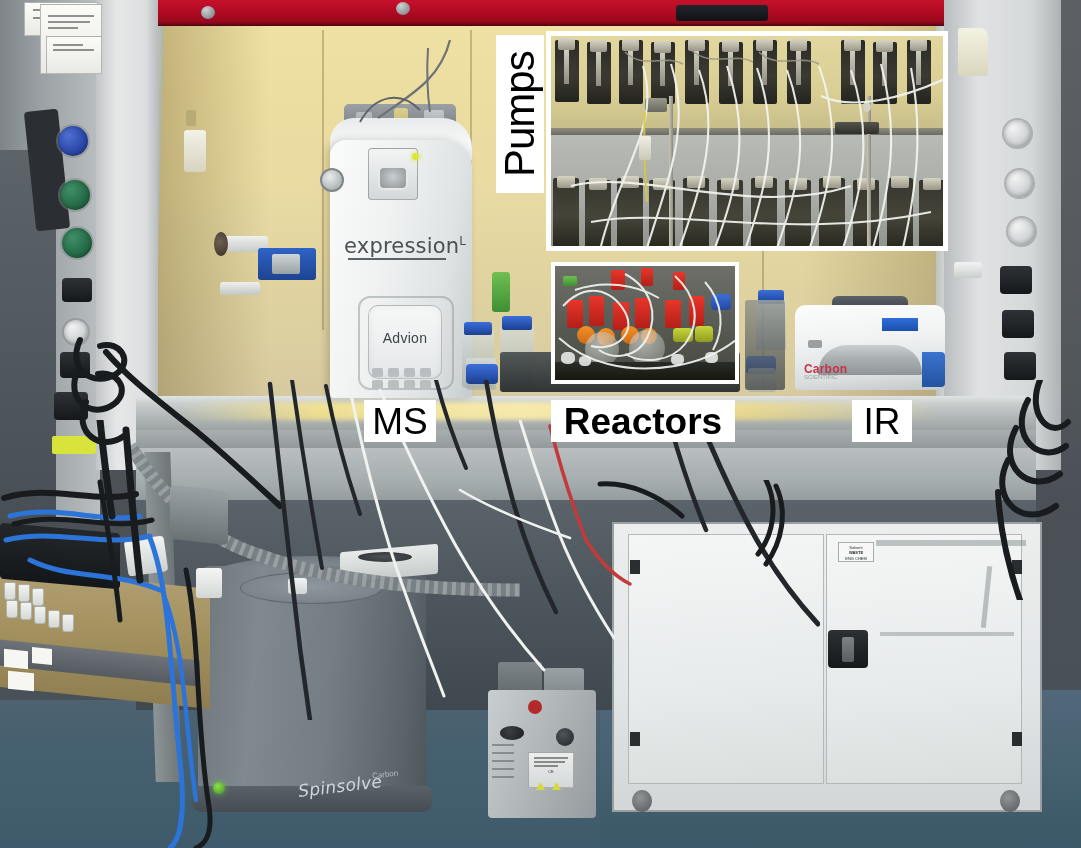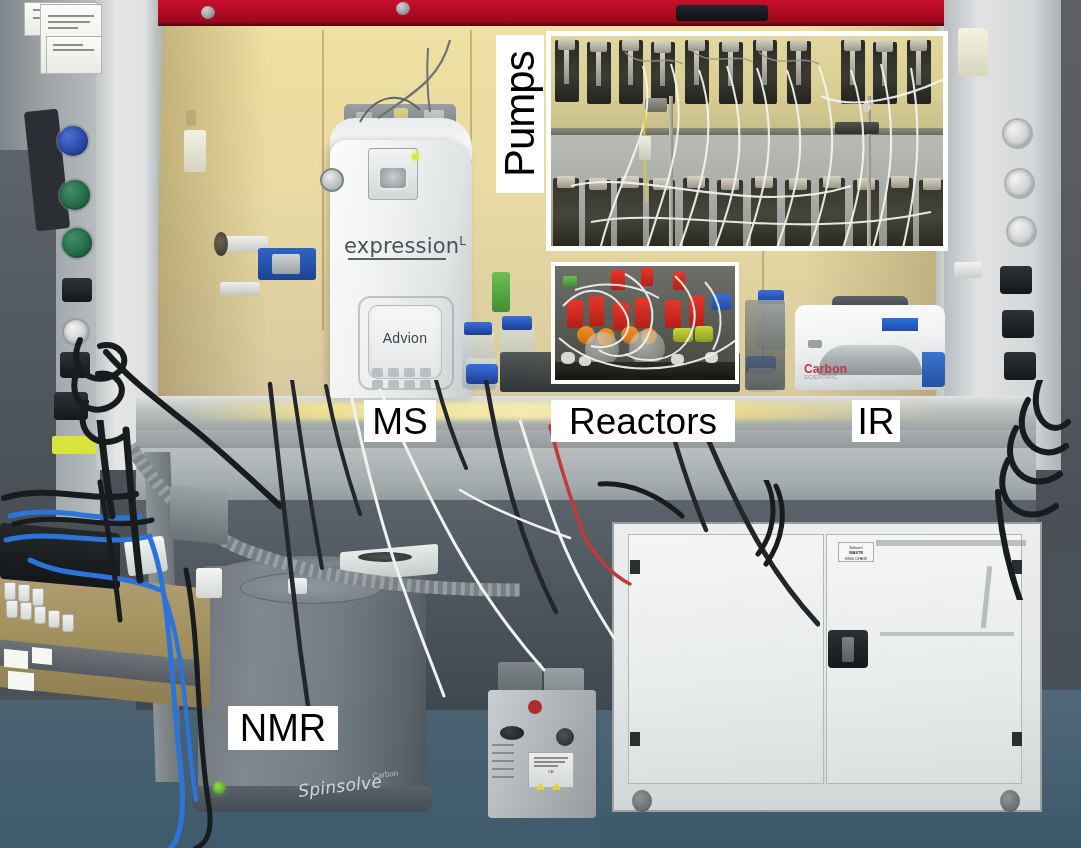--- a/index.html
+++ b/index.html
@@ -453,22 +453,22 @@
     justify-content:center;
   }
   #label-pumps {
     left:496px; top:35px; width:48px; height:158px;
     font-size:42px;
     writing-mode: vertical-rl;
     transform: rotate(180deg);
     letter-spacing:-1px;
   }
   #label-ms { left:364px; top:400px; width:72px; height:42px; font-size:37px; }
-  #label-reactors { left:551px; top:400px; width:184px; height:42px; font-size:37px; }
-  #label-ir { left:852px; top:400px; width:48px; height:42px; font-size:37px; }
+  #label-reactors { left:551px; top:400px; width:184px; height:42px; font-size:37px;font-weight:bold; }
+  #label-ir { left:852px; top:400px; width:60px; height:42px; font-size:37px; }
   #label-nmr { left:228px; top:706px; width:110px; height:44px; font-size:38px; }
 
   
   .blue-cap {
     background: linear-gradient(180deg,#3a6fd8 0%, #2a55b4 55%, #1d3f8c 100%);
     border-radius:3px 3px 2px 2px;
   }
   .bottle-glass {
     background: linear-gradient(180deg, rgba(215,222,220,.75), rgba(160,170,168,.65));
   }
@@ -910,15 +910,14 @@
       <path d="M186 6 C198 32, 192 62, 176 84"></path>
     </g>
   </svg>
 
   <div class="abs" style="left:170px;top:488px;width:58px;height:54px;background:linear-gradient(180deg,#9aa1a4,#6b7276);border-radius:4px;transform:skewY(6deg);"></div>
 
   <div class="abs label" id="label-pumps">Pumps</div>
   <div class="abs label" id="label-ms">MS</div>
   <div class="abs label" id="label-reactors">Reactors</div>
   <div class="abs label" id="label-ir">IR</div>
-  <div class="abs label" id="label-nmr">NMR</div>
 
 </div>
 
 </body></html>

